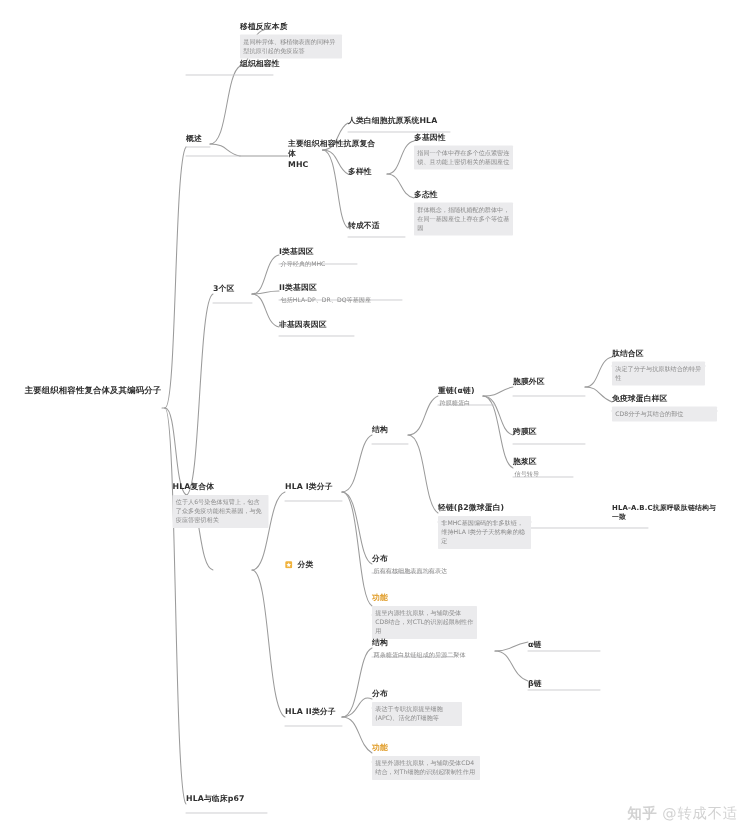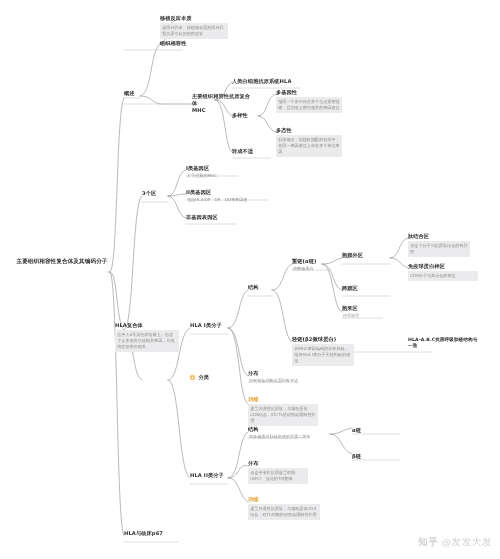--- a/index.html
+++ b/index.html
@@ -289,16 +289,16 @@
     <div class="title">功能</div>
     <div class="note">提呈外源性抗原肽，与辅助受体CD4结合，对Th细胞的识别起限制性作用</div>
   </div>
 
   <div class="node" style="left:124px;top:530px;">
     <div class="title">HLA与临床p67</div>
   </div>
 
   <div class="watermark">
     <span class="wm-logo">知乎</span>
-    <span>@发发大发</span>
+    <span>@转成不适</span>
   </div>
 
 </div>
 
 </body></html>

